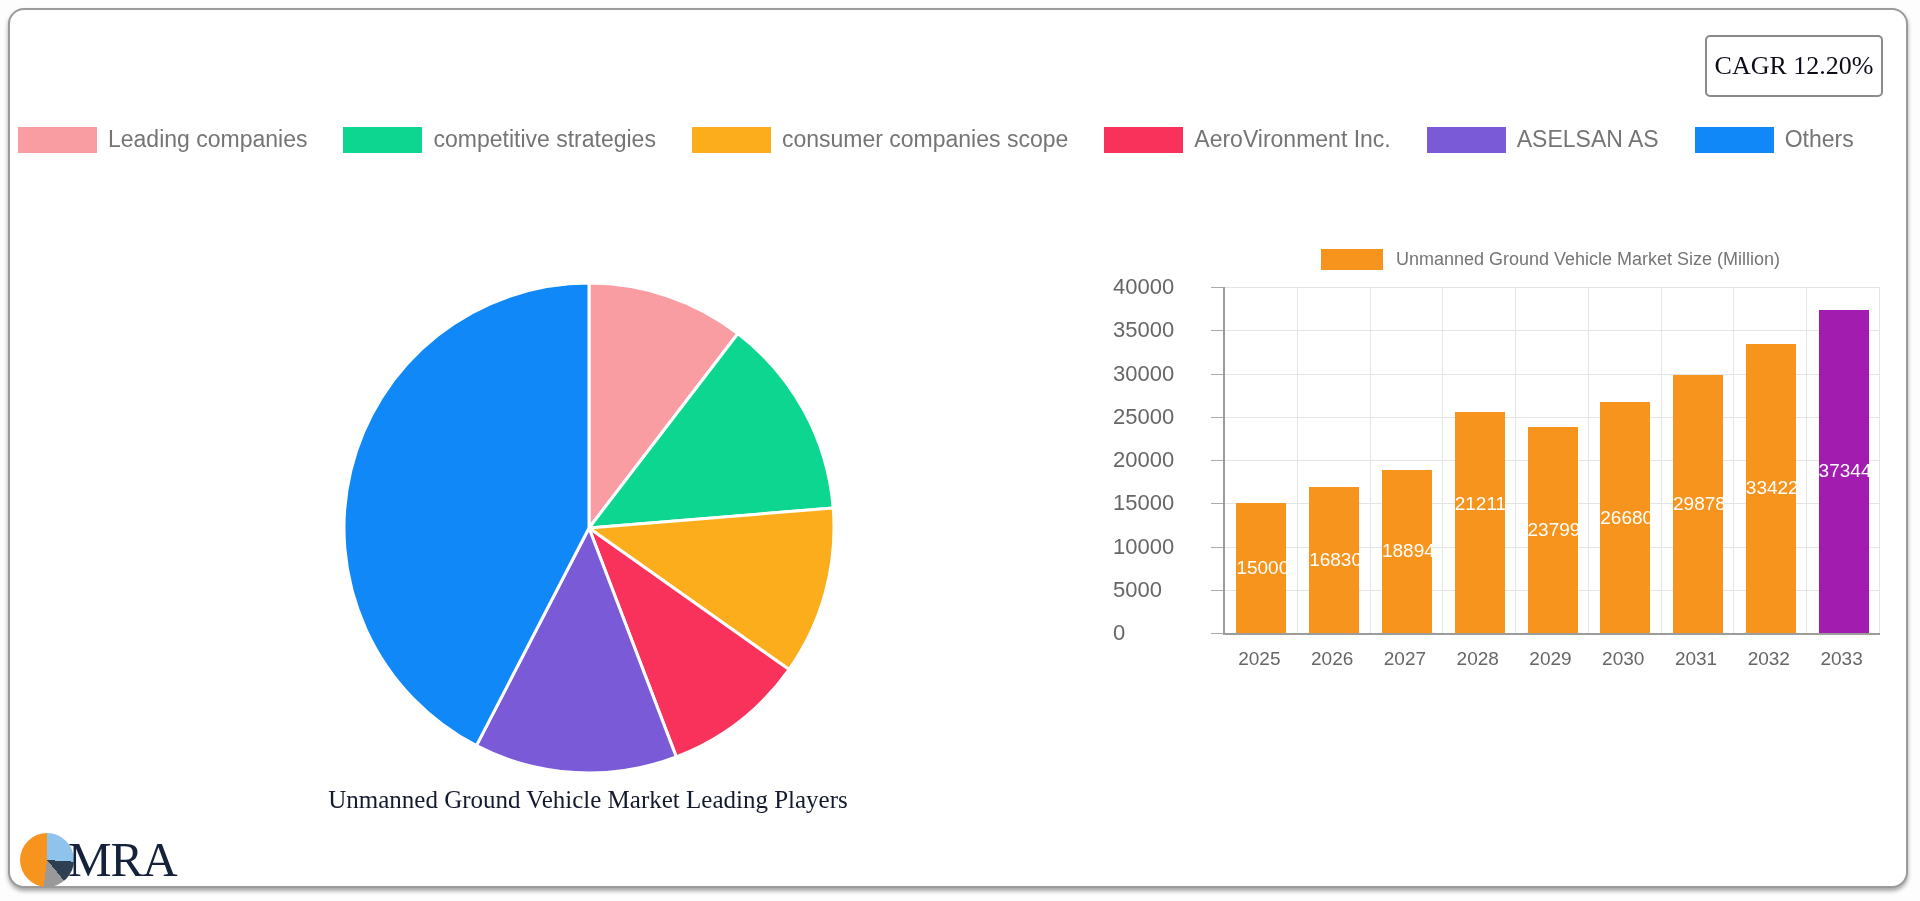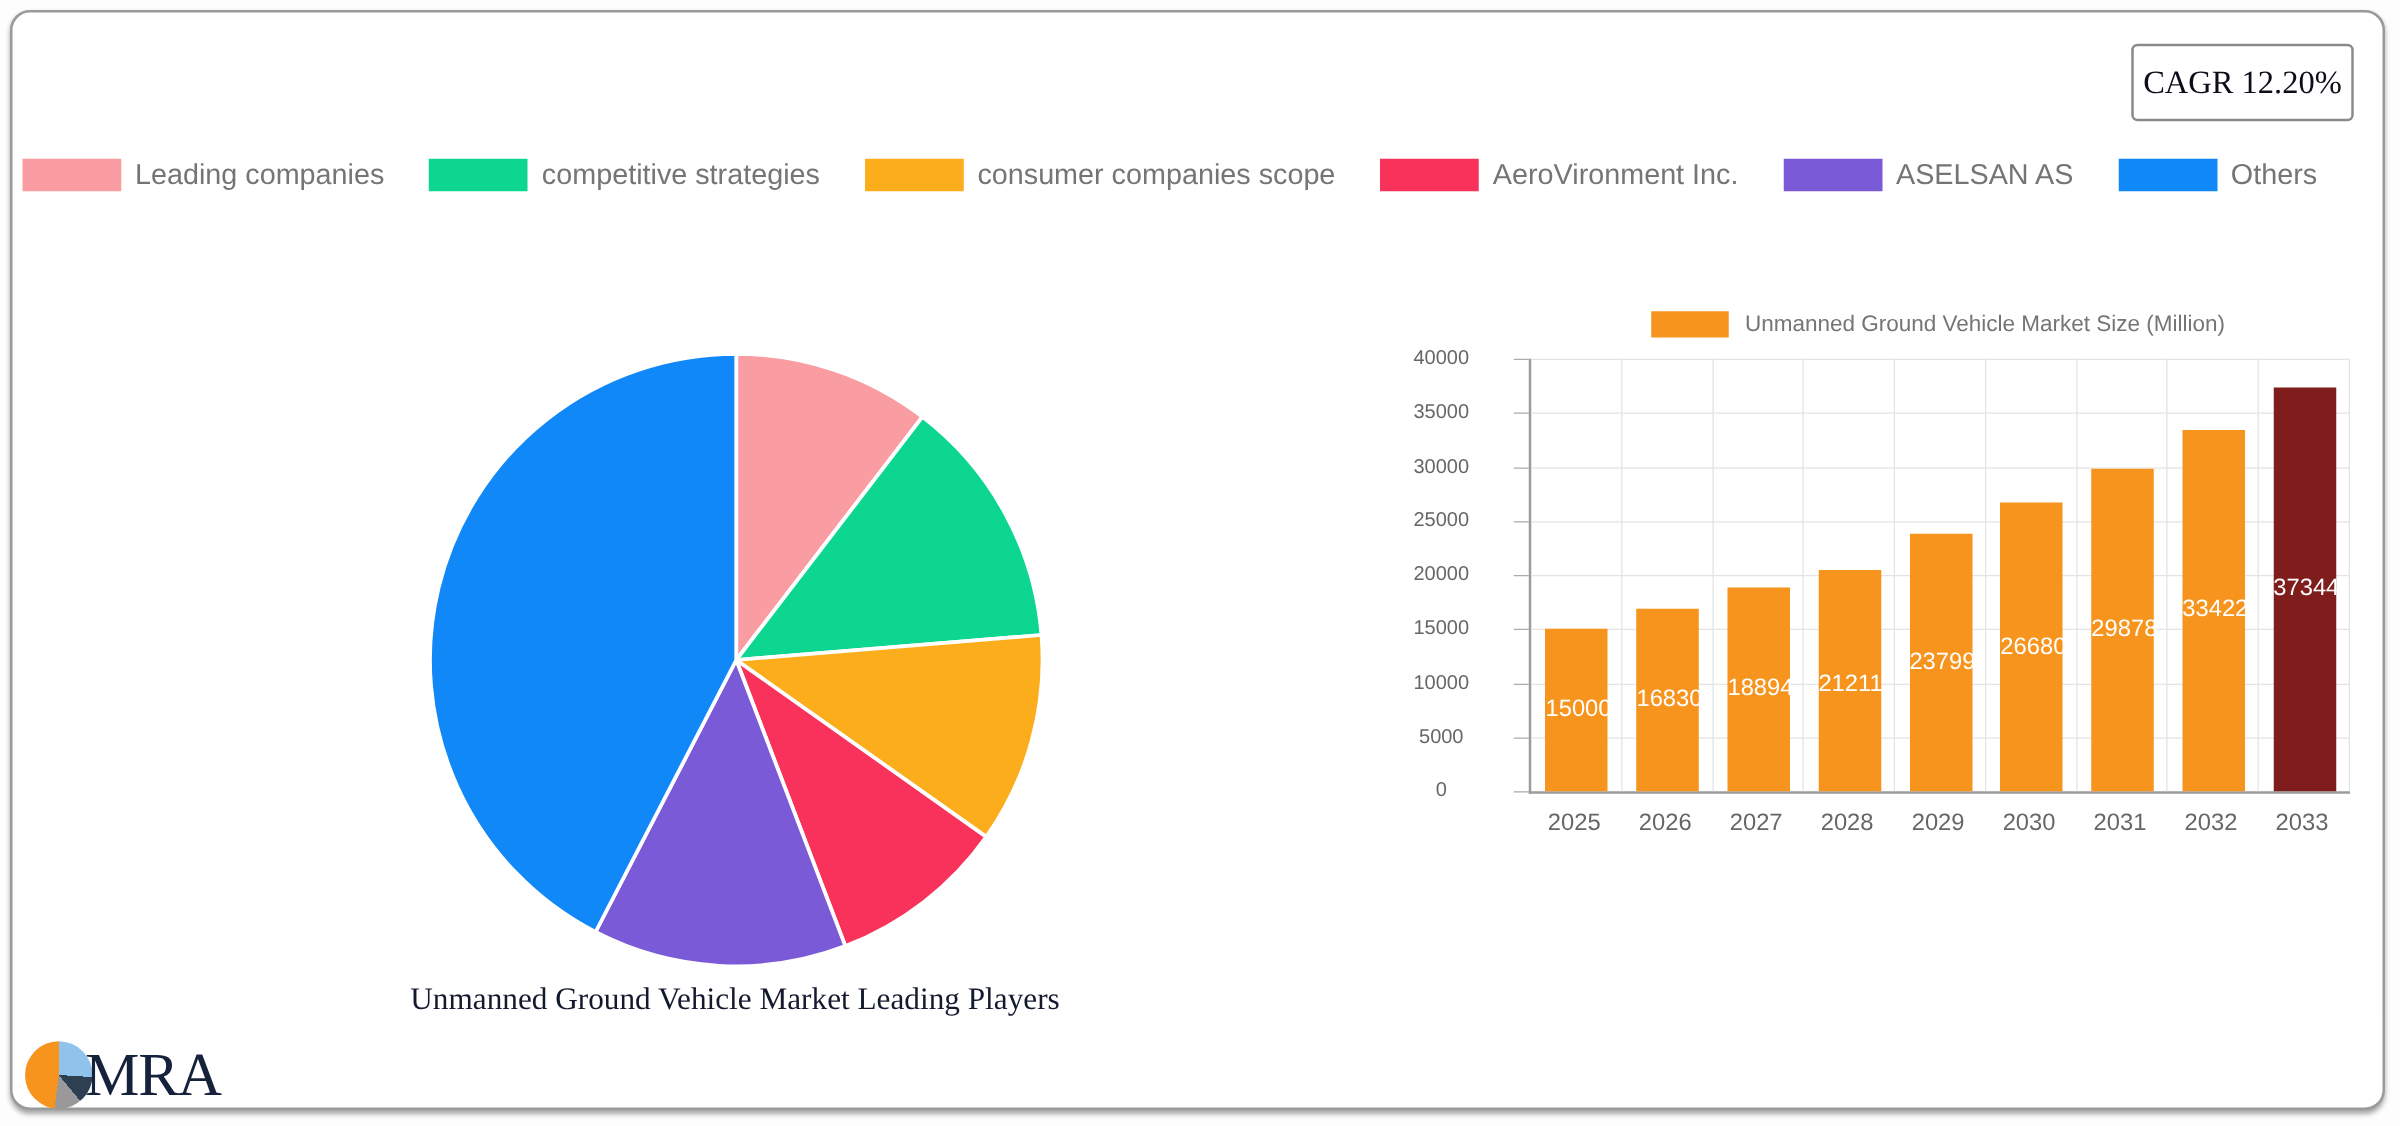--- a/index.html
+++ b/index.html
@@ -46,22 +46,22 @@
     box-sizing:content-box;
   }
   .gridline-h{position:absolute;left:0;width:100%;height:1px;background:#e4e4e4;}
   .gridline-v{position:absolute;top:0;height:100%;width:1px;background:#e4e4e4;}
   .bar-rect{position:absolute;bottom:0;}
   .bar-value{
     position:absolute;width:100%;text-align:center;color:#ffffff;
     font-size:19px;line-height:22px;
   }
   .ytick-label{
-    position:absolute;right:30px;width:80px;text-align:center;
-    font-size:16px;color:#666666;line-height:20px;
+    position:absolute;right:30px;width:80px;text-align:left;
+    font-size:22px;color:#666666;line-height:20px;
   }
   .ytick-mark{position:absolute;width:12px;height:1px;background:#ababab;right:0;}
   .yaxis-area{position:absolute;left:1093px;top:287px;width:130px;height:346px;}
   .xtick-label{
     position:absolute;top:648px;text-align:center;
     font-size:19px;color:#666666;
   }
   
   .logo{position:absolute;left:20px;top:831px;display:flex;align-items:center;}
   .logo-pie{
@@ -168,36 +168,36 @@
     <div class="gridline-v" style="left: 654px;"></div>
     <div class="bar-rect" style="left: 11.3889px; width: 50px; height: 129.75px; background: rgb(247, 148, 30);">
       <div class="bar-value" style="color: rgb(255, 255, 255); top: 53.875px;">15000</div>
     </div>
     <div class="bar-rect" style="left: 84.1667px; width: 50px; height: 145.579px; background: rgb(247, 148, 30);">
       <div class="bar-value" style="color: rgb(255, 255, 255); top: 61.7897px;">16830</div>
     </div>
     <div class="bar-rect" style="left: 156.944px; width: 50px; height: 163.433px; background: rgb(247, 148, 30);">
       <div class="bar-value" style="color: rgb(255, 255, 255); top: 70.7165px;">18894</div>
     </div>
-    <div class="bar-rect" style="left: 229.722px; width: 50px; height: 177px; background: rgb(247, 148, 30);">
+    <div class="bar-rect" style="left: 229.722px; width: 50px; height: 221px; background: rgb(247, 148, 30);">
       <div class="bar-value" style="color: rgb(255, 255, 255); top: 80.7376px;">21211</div>
     </div>
     <div class="bar-rect" style="left: 302.5px; width: 50px; height: 205.861px; background: rgb(247, 148, 30);">
       <div class="bar-value" style="color: rgb(255, 255, 255); top: 91.9307px;">23799</div>
     </div>
     <div class="bar-rect" style="left: 375.278px; width: 50px; height: 230.782px; background: rgb(247, 148, 30);">
       <div class="bar-value" style="color: rgb(255, 255, 255); top: 104.391px;">26680</div>
     </div>
     <div class="bar-rect" style="left: 448.056px; width: 50px; height: 258.445px; background: rgb(247, 148, 30);">
       <div class="bar-value" style="color: rgb(255, 255, 255); top: 118.222px;">29878</div>
     </div>
     <div class="bar-rect" style="left: 520.833px; width: 50px; height: 289.1px; background: rgb(247, 148, 30);">
       <div class="bar-value" style="color: rgb(255, 255, 255); top: 133.55px;">33422</div>
     </div>
-    <div class="bar-rect" style="left: 593.611px; width: 50px; height: 323.026px; background: #7f1d1d;">
+    <div class="bar-rect" style="left: 593.611px; width: 50px; height: 323.026px; background: #a21caf;">
       <div class="bar-value" style="color: rgb(255, 255, 255); top: 150.513px;">37344</div>
     </div>
   </div>
 
 <div class="logo">
   <div class="logo-pie"></div>
   <div class="logo-text">MRA</div>
 </div>
 
 <div class="xtick-label" style="left: 1223px; width: 72.7778px;">2025</div>

